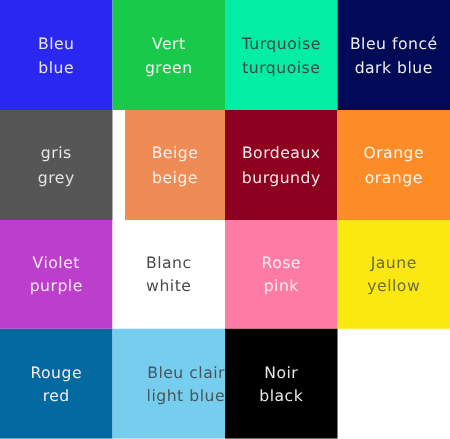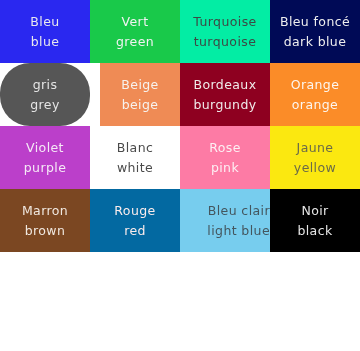--- a/index.html
+++ b/index.html
@@ -2,21 +2,21 @@
 <html><head>
 <meta charset="utf-8">
 <style>
   html, body {
     margin: 0;
     padding: 0;
     background: #ffffff;
   }
   #color-grid {
     width: 360px;
-    height: 252px;
+    height: 351px;
     display: grid;
     grid-template-columns: repeat(4, 1fr);
     grid-template-rows: repeat(4, 1fr);
     overflow: hidden;
   }
   .color-cell {
     display: flex;
     flex-direction: column;
     align-items: center;
     justify-content: center;
@@ -47,21 +47,21 @@
       <span class="cell-label-en">green</span>
     </div>
     <div class="color-cell" style="background-color: rgb(3, 237, 164); color: rgb(60, 74, 69);">
       <span class="cell-label-fr">Turquoise</span>
       <span class="cell-label-en">turquoise</span>
     </div>
     <div class="color-cell" style="background-color: rgb(0, 10, 86); color: rgb(238, 238, 238);">
       <span class="cell-label-fr">Bleu foncé</span>
       <span class="cell-label-en">dark blue</span>
     </div>
-    <div class="color-cell" style="background-color: rgb(86, 86, 86); color: rgb(228, 228, 228); border-radius: 30px;">
+    <div class="color-cell" style="background-color: rgb(86, 86, 86); color: rgb(228, 228, 228);">
       <span class="cell-label-fr">gris</span>
       <span class="cell-label-en">grey</span>
     </div>
     <div class="color-cell" style="background-color: rgb(239, 139, 85); color: rgb(247, 243, 239); margin-left: 10px;">
       <span class="cell-label-fr">Beige</span>
       <span class="cell-label-en">beige</span>
     </div>
     <div class="color-cell" style="background-color: rgb(142, 0, 32); color: rgb(240, 234, 234); align-items: center;">
       <span class="cell-label-fr">Bordeaux</span>
       <span class="cell-label-en">burgundy</span>
@@ -79,24 +79,20 @@
       <span class="cell-label-en">white</span>
     </div>
     <div class="color-cell" style="background-color: rgb(253, 123, 165); color: rgb(253, 239, 243);">
       <span class="cell-label-fr">Rose</span>
       <span class="cell-label-en">pink</span>
     </div>
     <div class="color-cell" style="background-color: rgb(251, 232, 16); color: rgb(106, 106, 74);">
       <span class="cell-label-fr">Jaune</span>
       <span class="cell-label-en">yellow</span>
     </div>
-    <div class="color-cell" style="background-color: rgb(123, 71, 34); color: rgb(240, 232, 224);">
-      <span class="cell-label-fr">Marron</span>
-      <span class="cell-label-en">brown</span>
-    </div>
     <div class="color-cell" style="background-color: #0369a1; color: rgb(251, 236, 236); justify-content: center;">
       <span class="cell-label-fr">Rouge</span>
       <span class="cell-label-en">red</span>
     </div>
     <div class="color-cell" style="background-color: rgb(119, 205, 238); color: rgb(68, 86, 94); align-items: flex-end;">
       <span class="cell-label-fr">Bleu clair</span>
       <span class="cell-label-en">light blue</span>
     </div>
     <div class="color-cell" style="background-color: rgb(0, 0, 0); color: rgb(230, 230, 230); text-align: center;">
       <span class="cell-label-fr">Noir</span>

